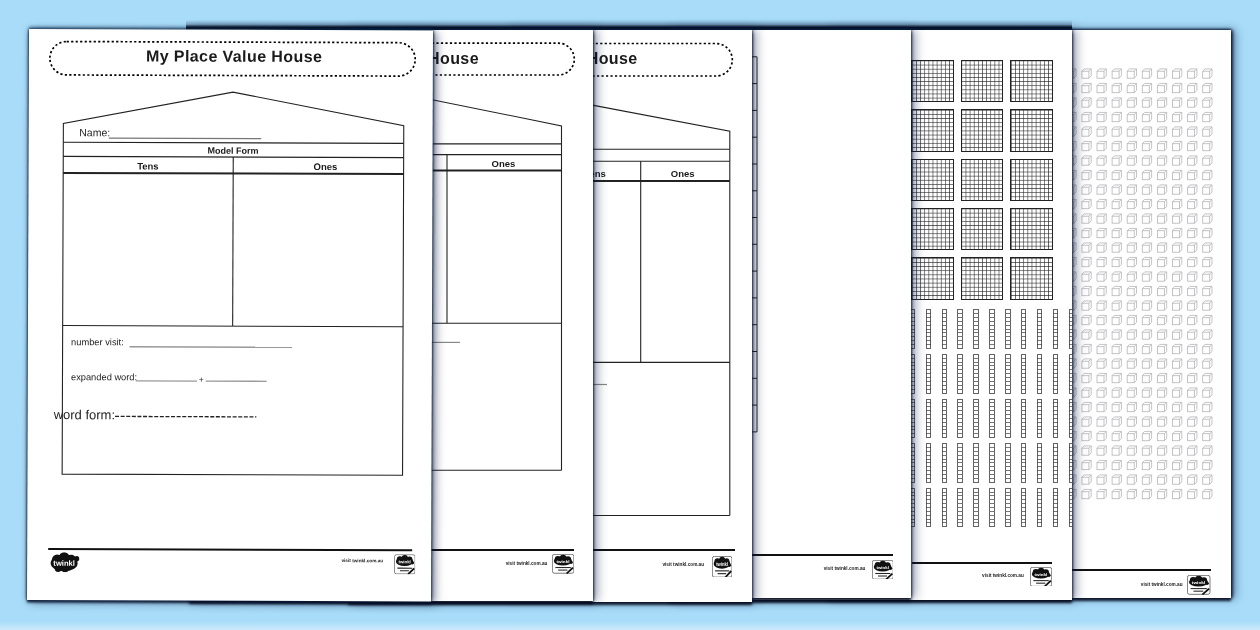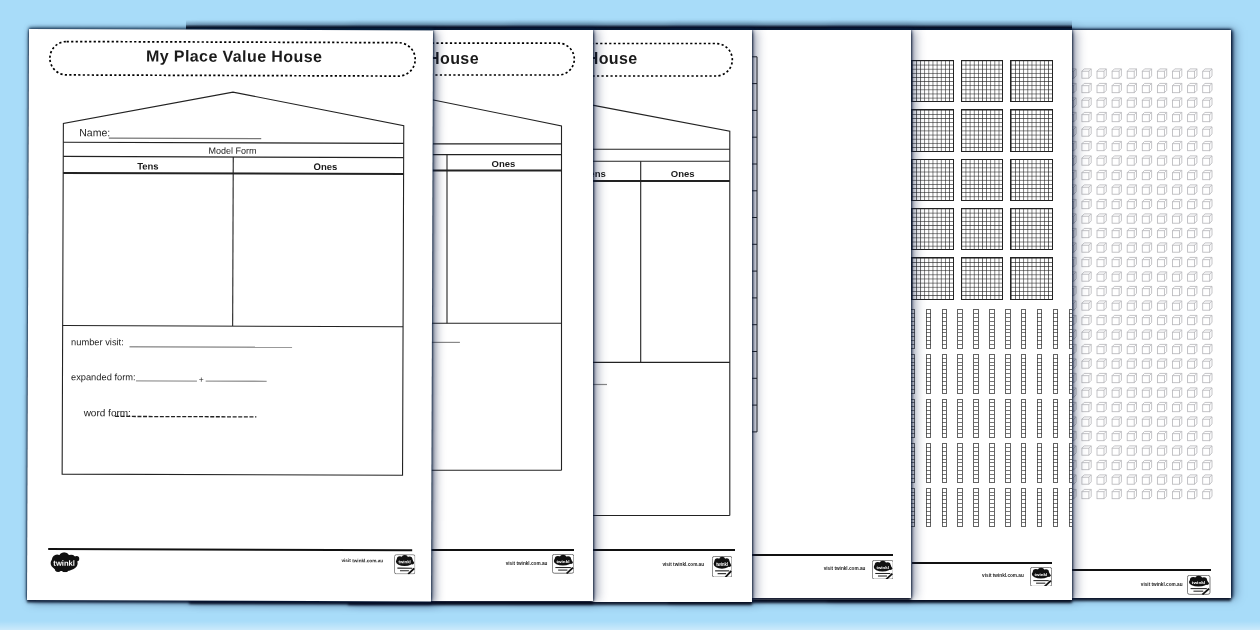--- a/index.html
+++ b/index.html
@@ -648,33 +648,33 @@
         <line x1="80.2" y1="108.8" x2="232.6" y2="108.8" stroke="#777" stroke-width="1.2"></line>
         <line x1="101.6" y1="317.4" x2="264.2" y2="317.4" stroke="#999" stroke-width="1.4"></line>
         <line x1="108.2" y1="351.5" x2="169.2" y2="351.5" stroke="#999" stroke-width="1.4"></line>
         <line x1="177.9" y1="351.5" x2="238.9" y2="351.5" stroke="#999" stroke-width="1.4"></line>
         <line x1="87.4" y1="387.1" x2="228.7" y2="387.1" stroke="#222" stroke-width="1.3" stroke-dasharray="4 1.6"></line>
       </svg>
     </div>
 
 <div class="t" style="left:50.6px;top:97.5px;font-size:10.5px;color:#222">Name:</div>
 
-<div class="t ctr" style="left:179px;top:117.4px;width:50px;font-size:9px;font-weight:normal">Model Form</div>
+<div class="t ctr" style="left:179px;top:117.4px;width:50px;font-size:9px;font-weight:bold">Model Form</div>
 
 <div class="t ctr" style="left:94.4px;top:131.9px;width:50px;font-size:9.5px;font-weight:bold">Tens</div>
 
 <div class="t ctr" style="left:271.9px;top:131.9px;width:50px;font-size:9.5px;font-weight:bold">Ones</div>
 
 <div class="t" style="left:43.2px;top:308.8px;font-size:9.3px;color:#222">number visit:</div>
 
-<div class="t" style="left:43.2px;top:344.2px;font-size:9.3px;color:#222">expanded form:</div>
+<div class="t" style="left:43.2px;top:344.2px;font-size:9.3px;color:#222">expanded word:</div>
 
 <div class="t" style="left:170.9px;top:345.6px;font-size:8.5px;color:#222">+</div>
 
-<div class="t" style="left:56px;top:379.4px;font-size:10px;color:#222">word form:</div>
+<div class="t" style="left:26px;top:379.4px;font-size:13px;color:#222">word form:</div>
 
 <div style="position:absolute;left:21.4px;top:518.9px;width:363.6px;height:2.1px;background:#111"></div>
 
 <div style="position:absolute;left:22px;top:523.4px;width:31px;height:20px">
       <svg width="31" height="20" viewBox="0 0 31 20" style="position:absolute;left:0;top:0">
         <g transform="translate(0,0) scale(1.000,1.000)">
           <ellipse cx="15" cy="11" rx="13.5" ry="8.2" fill="#111"></ellipse>
           <circle cx="8" cy="7.5" r="5.2" fill="#111"></circle>
           <circle cx="15" cy="5.5" r="5.4" fill="#111"></circle>
           <circle cx="22" cy="7.5" r="5" fill="#111"></circle>

